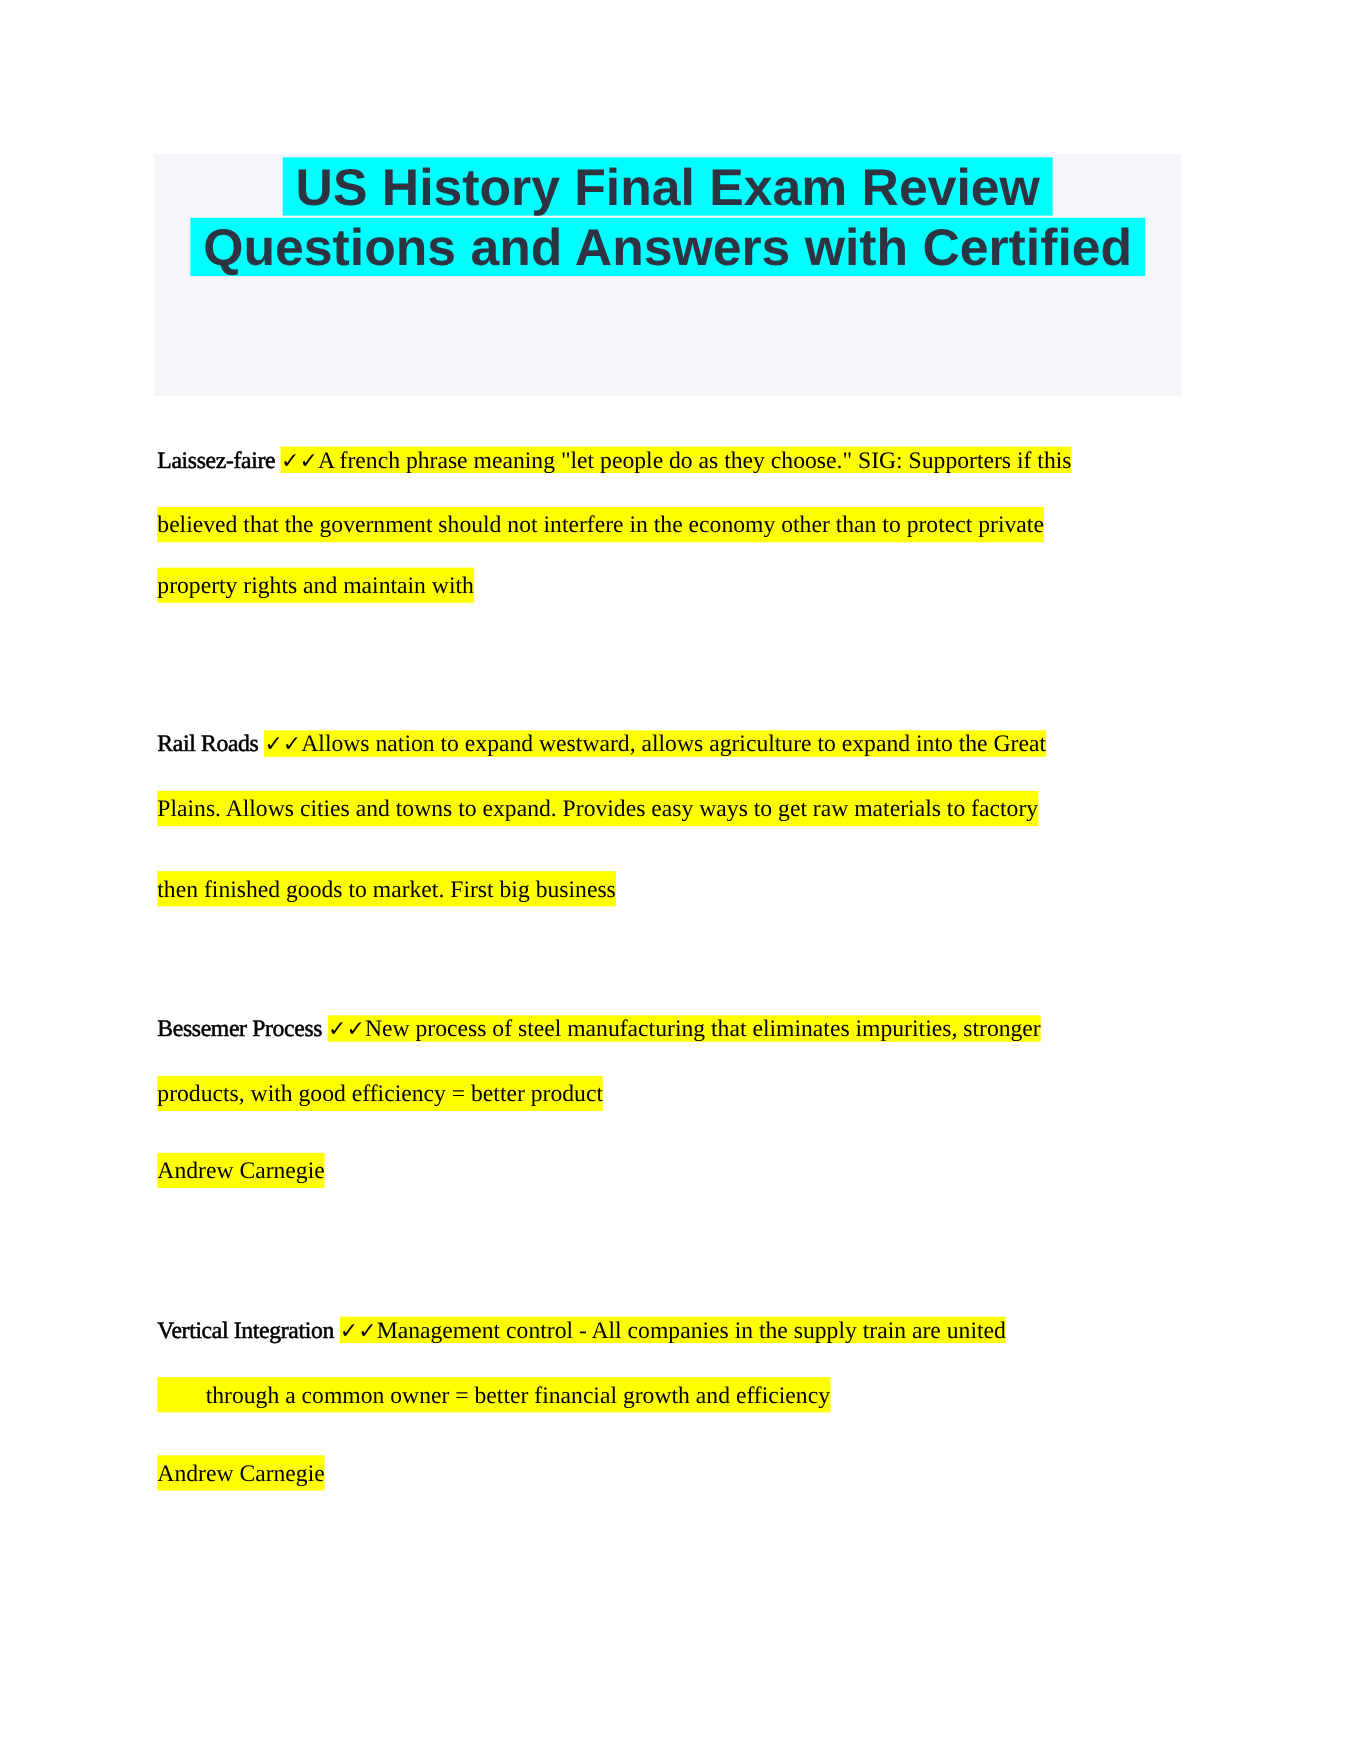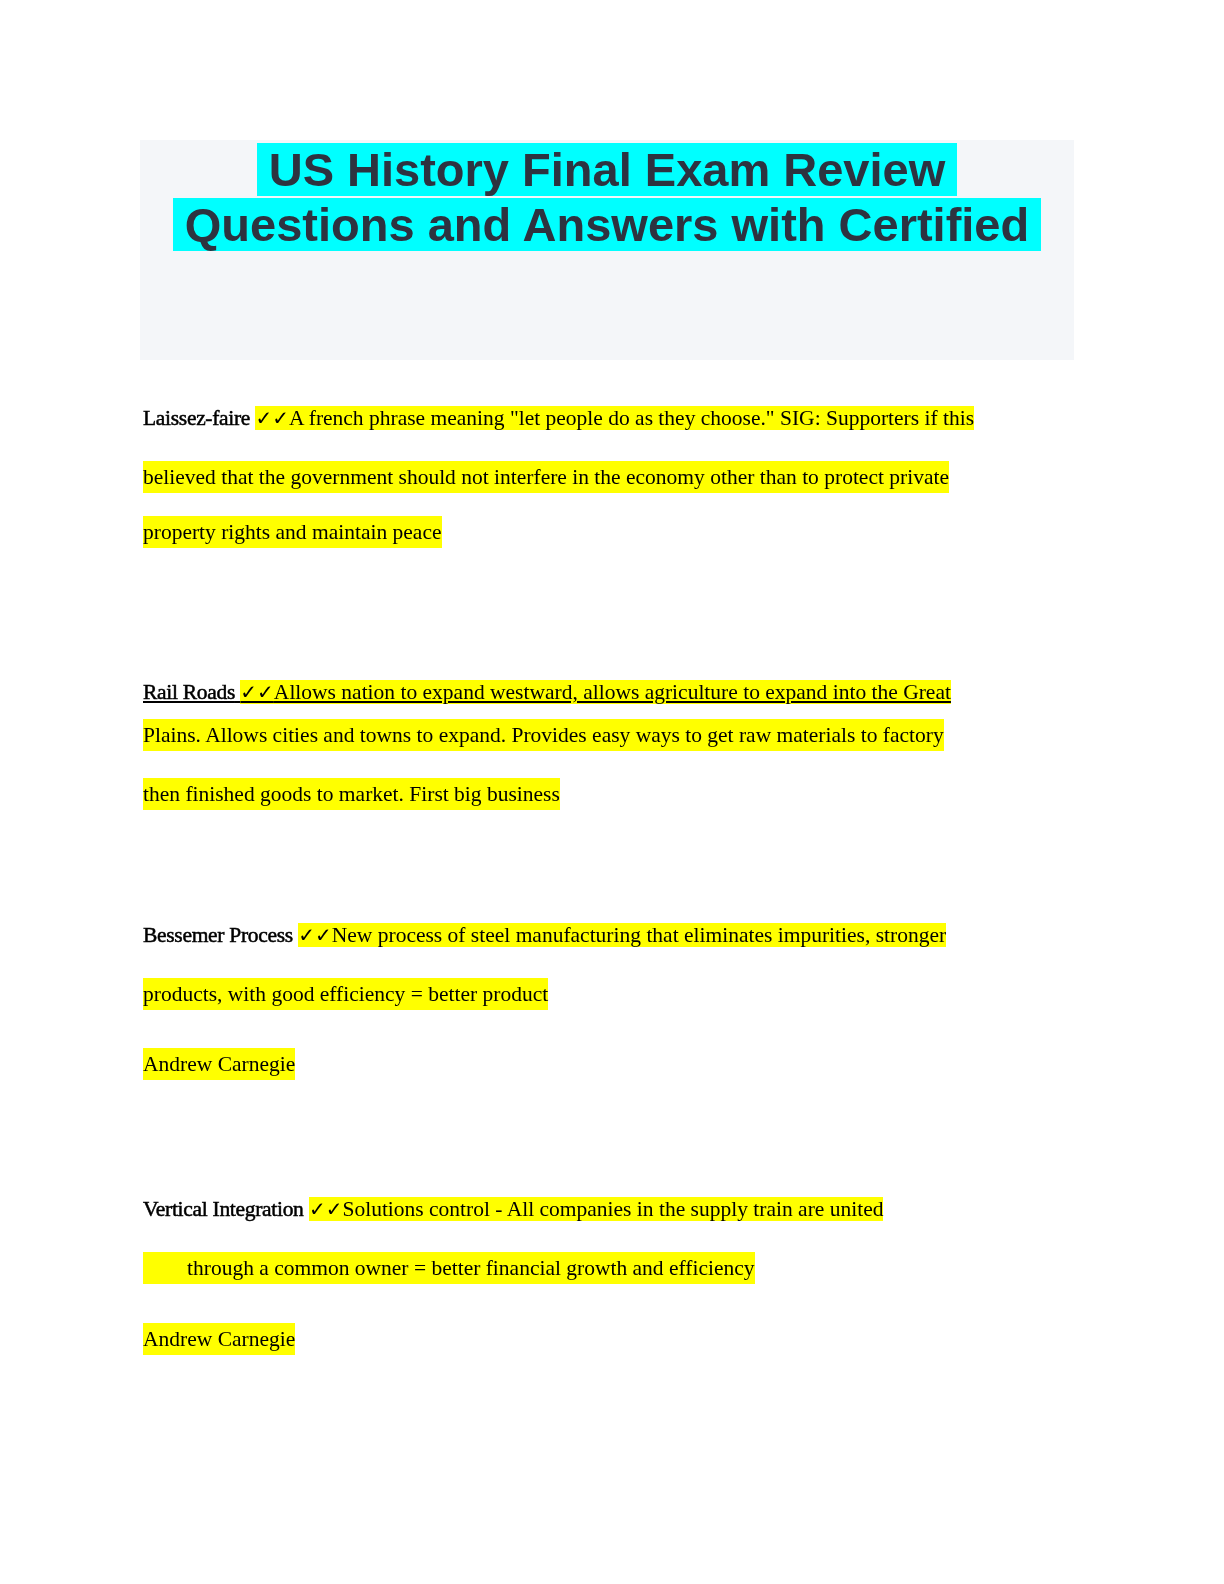--- a/index.html
+++ b/index.html
@@ -35,41 +35,41 @@
     <span class="hl">Questions and Answers with Certified</span><br>
   </div>
 </div>
 
 <div class="entry" style="top:363px;">
   <div class="line" style="top:0;">
     <span class="term">Laissez-faire</span>
     <span class="hl-y"><span class="check">✓✓</span><span>A french phrase meaning "let people do as they choose." SIG: Supporters if this</span></span>
   </div>
   <div class="line hl-y" style="top:59px;">believed that the government should not interfere in the economy other than to protect private</div>
-  <div class="line hl-y" style="top:114px;">property rights and maintain peace</div>
+  <div class="line hl-y" style="top:114px;">property rights and maintain with</div>
 </div>
 
 <div class="entry" style="top:621px;">
-  <div class="line" style="top:16px;text-decoration:underline;">
+  <div class="line" style="top:0;">
     <span class="term">Rail Roads</span>
     <span class="hl-y"><span class="check">✓✓</span><span>Allows nation to expand westward, allows agriculture to expand into the Great</span></span>
   </div>
   <div class="line hl-y" style="top:59px;">Plains. Allows cities and towns to expand. Provides easy ways to get raw materials to factory</div>
-  <div class="line hl-y" style="top:118px;">then finished goods to market. First big business</div>
+  <div class="line hl-y" style="top:132px;">then finished goods to market. First big business</div>
 </div>
 
 <div class="entry" style="top:880px;">
   <div class="line" style="top:0;">
     <span class="term">Bessemer Process</span>
     <span class="hl-y"><span class="check">✓✓</span><span>New process of steel manufacturing that eliminates impurities, stronger</span></span>
   </div>
   <div class="line hl-y" style="top:59px;">products, with good efficiency = better product</div>
   <div class="line hl-y" style="top:129px;">Andrew Carnegie</div>
 </div>
 
 <div class="entry" style="top:1154px;">
   <div class="line" style="top:0;">
     <span class="term">Vertical Integration</span>
-    <span class="hl-y"><span class="check">✓✓</span><span>Solutions control - All companies in the supply train are united</span></span>
+    <span class="hl-y"><span class="check">✓✓</span><span>Management control - All companies in the supply train are united</span></span>
   </div>
   <div class="line hl-y" style="top:59px;padding-left:44px;">through a common owner = better financial growth and efficiency</div>
   <div class="line hl-y" style="top:130px;">Andrew Carnegie</div>
 </div>
 
 </body></html>

